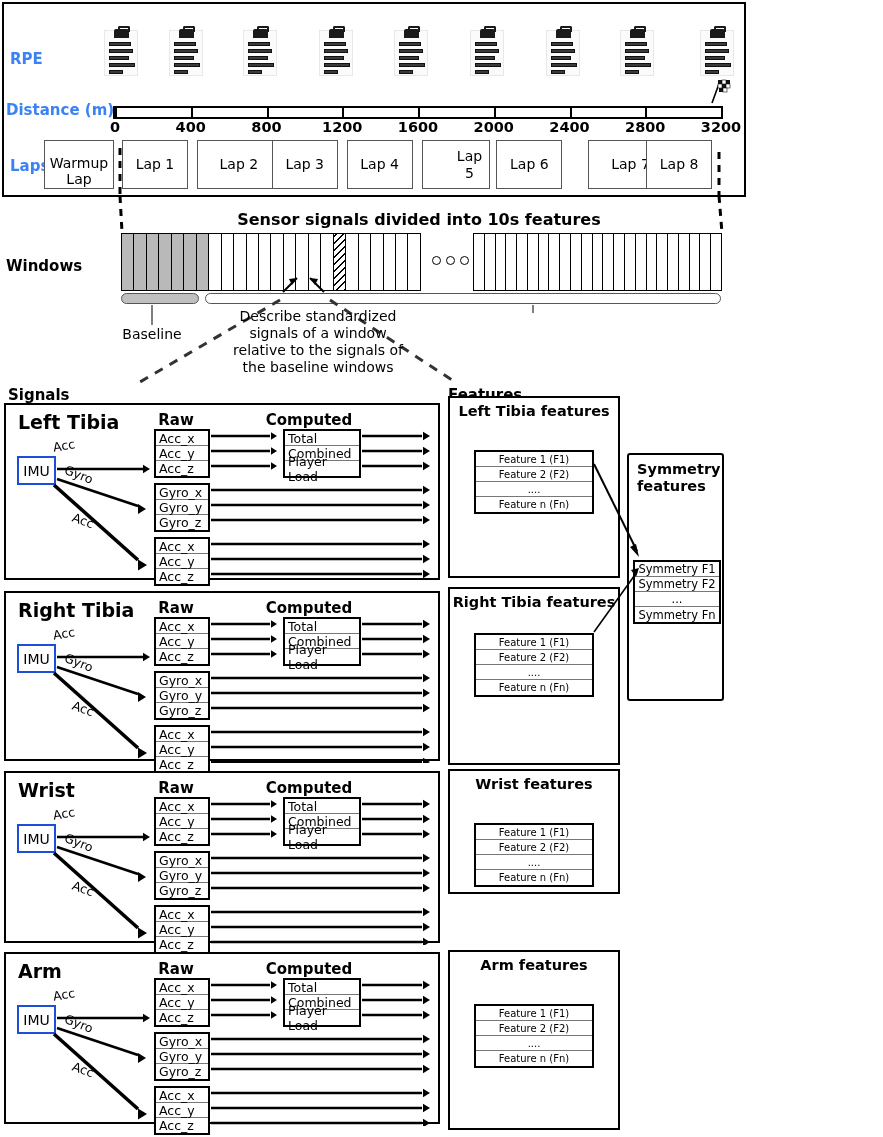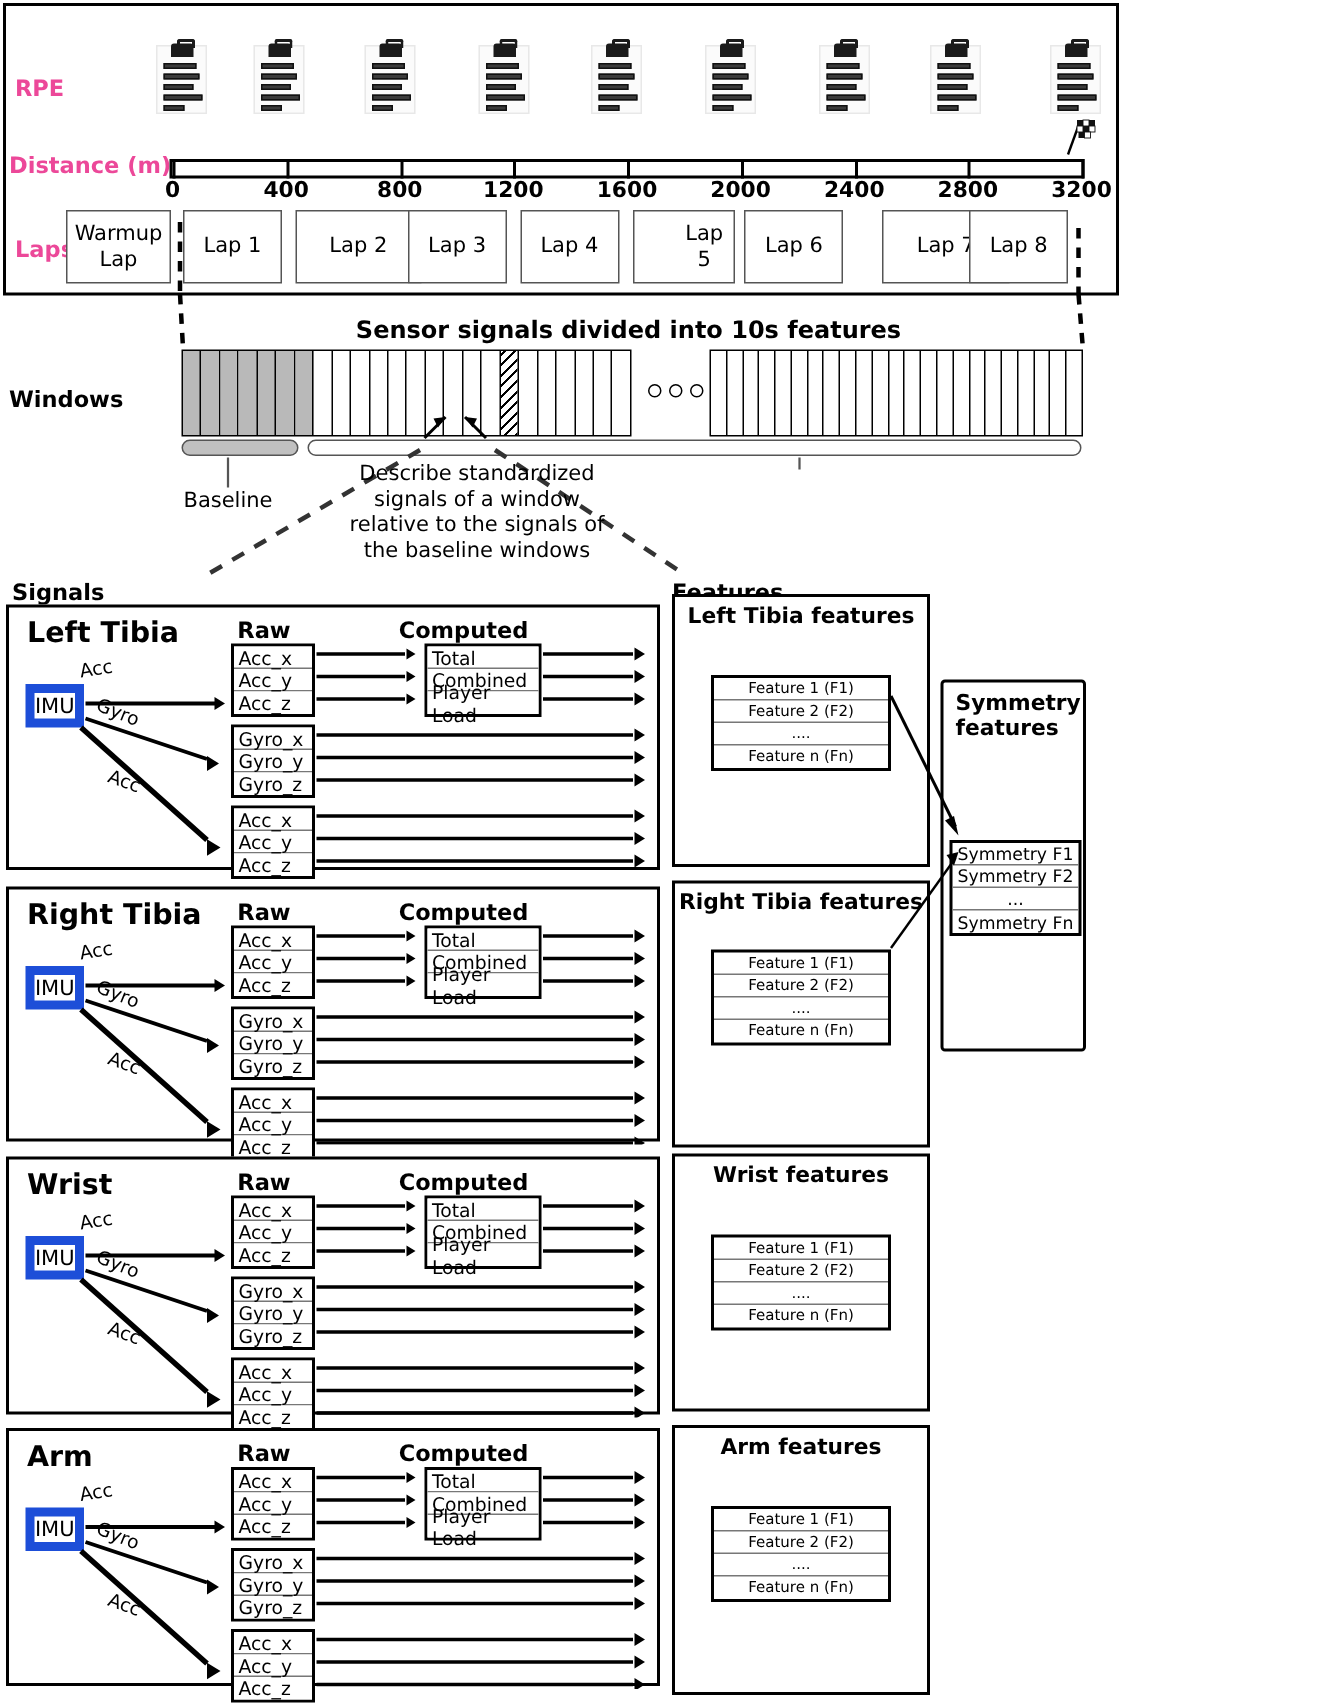--- a/index.html
+++ b/index.html
@@ -20,21 +20,21 @@
   
   #protocol-panel {
     left: 2px; top: 2px; width: 744px; height: 195px;
     border: 2px solid #000; background: #fff;
   }
   #protocol-title {
     left: 0; top: 6px; width: 744px;
     text-align: center; font-weight: bold; font-size: 17px; color: #000;
   }
   .row-label {
-    font-weight: bold; font-size: 15px; color: #ec4899;
+    font-weight: bold; font-size: 15px; color: #3b82f6;
   }
   #rpe-label { left: 10px; top: 50px; }
   #distance-label { left: 6px; top: 101px; }
   #laps-label { left: 10px; top: 157px; }
 
   
   .clipboard {
     width: 34px; height: 46px;
     background: #fbfbfb;
     border: 1px solid #e8e8e8;
@@ -70,21 +70,21 @@
   
   #finish-flag { left: 705px; top: 78px; width: 28px; height: 26px; }
 
   
   .lap-box {
     position: absolute; top: 140px; height: 49px;
     border: 1.5px solid #555; background: #fff;
     display: flex; align-items: center; justify-content: center;
     font-size: 14px; color: #000; text-align: center; line-height: 1.18;
   }
-  #warmup-lap { left: 44px; width: 70px; }
+  #warmup-lap { left: 44px; width: 70px; align-items: flex-end; }
 
   
   #windows-title {
     left: 113px; top: 210px; width: 612px;
     text-align: center; font-weight: bold; font-size: 16px; color: #000;
   }
   #windows-label { left: 6px; top: 257px; font-weight: bold; font-size: 15px; }
 
   .win-group {
     position: absolute; top: 233px; height: 58px;
@@ -130,21 +130,21 @@
   .panel-title {
     position: absolute; left: 12px; top: 6px;
     font-weight: bold; font-size: 19px; color: #000;
   }
   .col-head {
     position: absolute; font-weight: bold; font-size: 15px; color: #000;
     text-align: center;
   }
   .imu-box {
     position: absolute; width: 39px; height: 29px;
-    border: 6px solid #1d4ed8; background: #fff;
+    border: 2px solid #1d4ed8; background: #fff;
     display: flex; align-items: center; justify-content: center;
     font-size: 14px; color: #000;
   }
   .sig-group {
     position: absolute; border: 2px solid #000; background: #fff;
   }
   .sig-row {
     height: 15px; border-bottom: 1px solid #777;
     font-size: 12.5px; color: #000; padding-left: 3px;
     display: flex; align-items: center; background: #fff;
@@ -625,21 +625,21 @@
           <line x1="205" y1="115" x2="416" y2="115" stroke="#000" stroke-width="2.4"></line>
           <polygon points="424,115 417,110.66 417,119.34" fill="#000"></polygon>
           <line x1="205" y1="139" x2="416" y2="139" stroke="#000" stroke-width="2.4"></line>
           <polygon points="424,139 417,134.66 417,143.34" fill="#000"></polygon>
           <line x1="205" y1="154" x2="416" y2="154" stroke="#000" stroke-width="2.4"></line>
           <polygon points="424,154 417,149.66 417,158.34" fill="#000"></polygon>
           <line x1="205" y1="169" x2="416" y2="169" stroke="#000" stroke-width="2.4"></line>
           <polygon points="424,169 417,164.66 417,173.34" fill="#000"></polygon>
         </svg>
       </div>
-      <div class="feature-panel" style="top: 769px; height: 172px;">
+      <div class="feature-panel" style="top: 769px; height: 125px;">
         <div class="feature-title">Wrist features</div>
         <div class="feature-list" style="left: 24px; top: 52px;">
           <div class="feature-row">Feature 1 (F1)</div>
           <div class="feature-row">Feature 2 (F2)</div>
           <div class="feature-row">....</div>
           <div class="feature-row">Feature n (Fn)</div>
         </div>
       </div>
       <div class="signal-panel" style="top: 952px; height: 172px;">
         <div class="panel-title">Arm</div>

